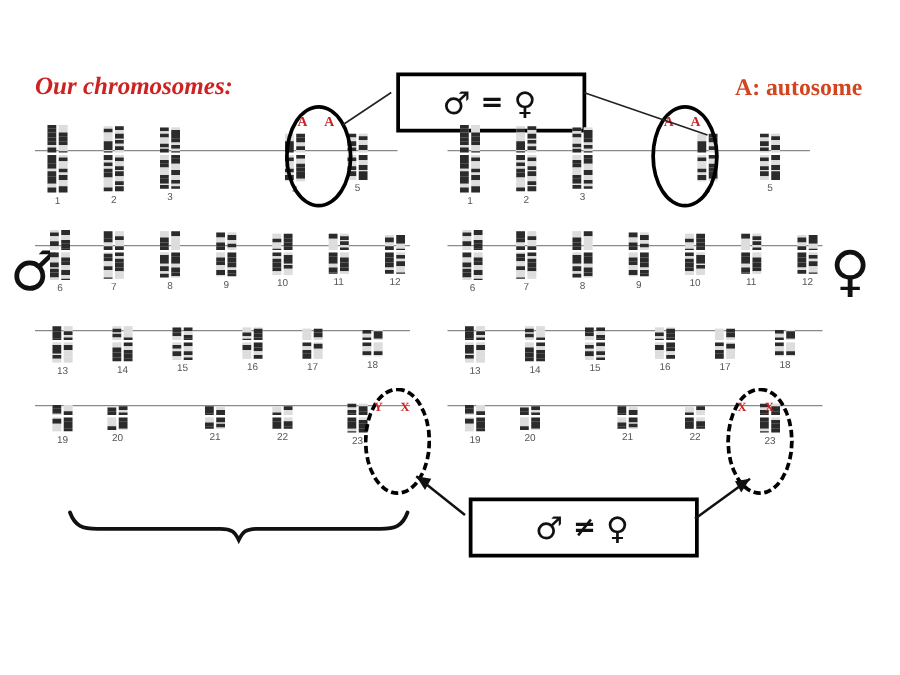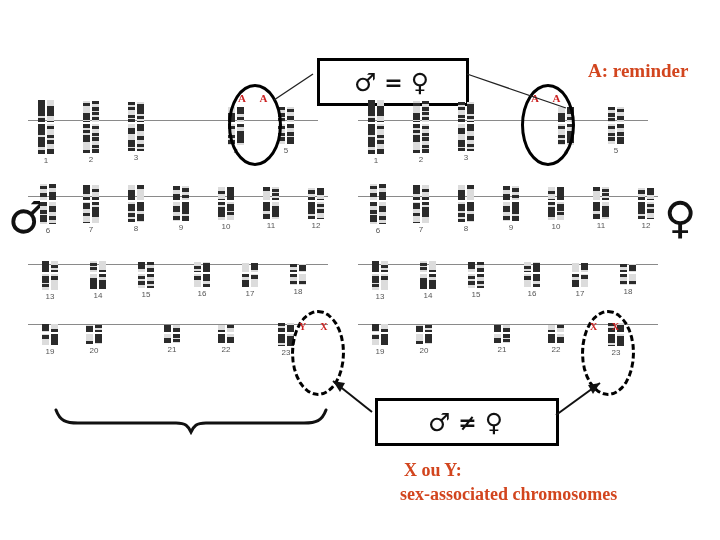--- a/index.html
+++ b/index.html
@@ -87,26 +87,23 @@
   }
 
   svg.ov{position:absolute;left:0;top:0;width:720px;height:540px;pointer-events:none;}
 </style>
 </head>
 <body>
 
 <div id="stage">
 
 
-  <div class="autosome">A: reminder</div>
+  <div class="our-chrom">Our chromosomes:</div>
+  <div class="autosome">A: autosome</div>
 
-  <div class="bottom-lab">
-    <span class="l1">X ou Y:</span>
-    <span class="l2">sex-associated chromosomes</span>
-  </div>
 
   <div class="eqbox" id="box-eq">
     <span class="sym">♂</span>
     <span class="op">=</span>
     <span class="sym">♀</span>
   </div>
 
   <div class="eqbox" id="box-neq">
     <span class="sym">♂</span>
     <span class="op">≠</span>

